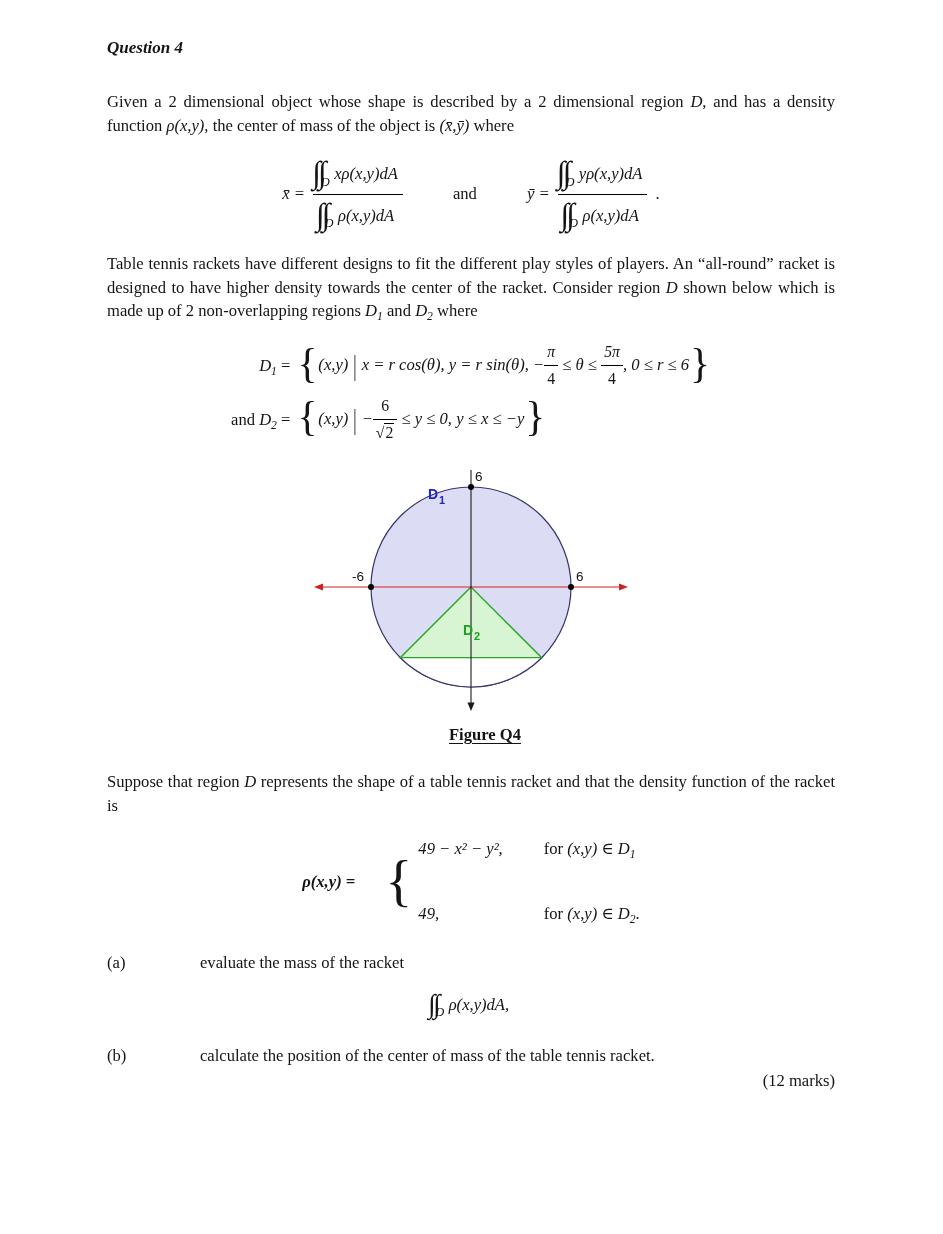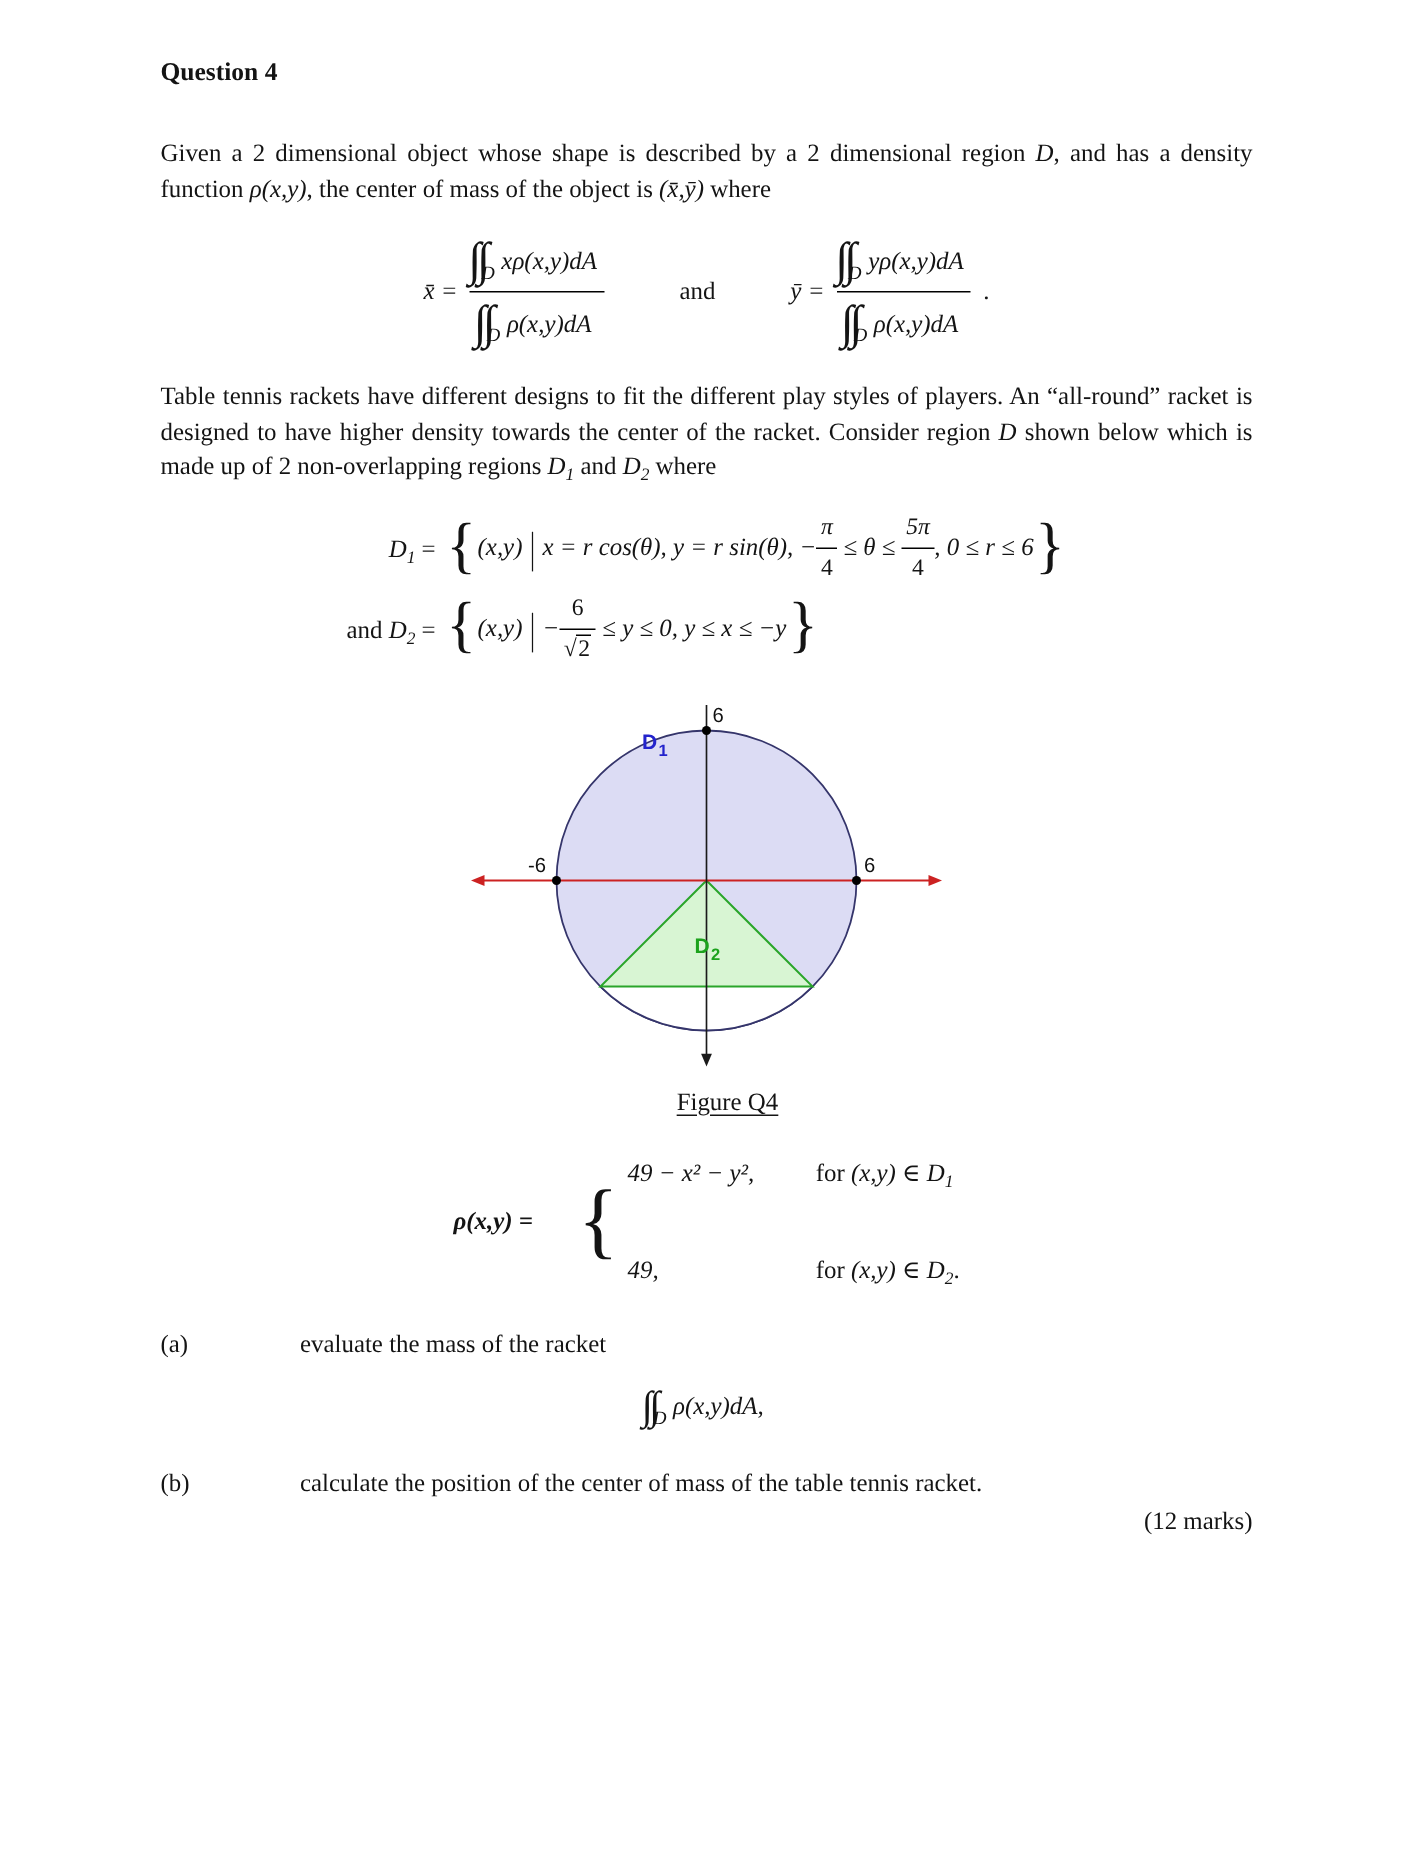--- a/index.html
+++ b/index.html
@@ -1,21 +1,21 @@
 <!DOCTYPE html>
 <html><head>
 <meta charset="utf-8">
 <style>
   html,body{margin:0;padding:0;}
   body{
     width:943px;height:1234px;overflow:hidden;background:#ffffff;color:#141414;
     font-family:"Liberation Serif","DejaVu Serif",serif;font-size:16.6px;line-height:1.42;
   }
   .page{padding:36px 108px 0 107px;}
-  .q-title{font-size:17px;font-weight:bold;margin:0 0 30px 0;}
+  .q-title{font-size:17px;font-weight:bold;margin:0 0 30px 0;font-style:italic;}
   .para{text-align:justify;margin:0 0 10px 0;}
   .mi{font-style:italic;}
   .ssub{font-size:0.7em;vertical-align:-0.35em;line-height:0;font-style:italic;}
   
   .eq-row{display:flex;justify-content:center;align-items:center;gap:46px;margin:20px 0 22px;}
   .eq-item{display:inline-flex;align-items:center;gap:8px;}
   .frac{display:inline-block;vertical-align:middle;text-align:center;}
   .frac .num{display:block;border-bottom:1.3px solid #000;padding:0 5px 5px;}
   .frac .den{display:block;padding:4px 5px 0;}
   .sfrac{font-size:0.95em;}
@@ -29,21 +29,21 @@
   .eq-period{vertical-align:middle;}
   
   .align-eqs{display:grid;grid-template-columns:auto auto;justify-content:center;align-items:center;row-gap:4px;margin:18px 0 20px;}
   .align-eqs .lhs{text-align:right;padding-right:6px;white-space:nowrap;}
   .align-eqs .rhs{text-align:left;white-space:nowrap;}
   .set-brace{font-size:2.5em;font-weight:300;vertical-align:middle;line-height:1;display:inline-block;position:relative;top:-0.06em;padding:0 1px;}
   .setbar{display:inline-block;transform:scaleY(1.75);vertical-align:middle;padding:0 5px;font-weight:300;}
   .radicand{border-top:1.1px solid #000;padding:0 1px;}
   
   .figure{display:flex;flex-direction:column;align-items:center;margin:14px 0 24px;}
-  .fig-caption{font-weight:normal;text-decoration:underline;text-underline-offset:3px;margin-top:8px;margin-left:28px;}
+  .fig-caption{font-weight:bold;text-decoration:underline;text-underline-offset:3px;margin-top:8px;margin-left:28px;}
   .tick{font-family:"Liberation Sans","DejaVu Sans",sans-serif;font-size:13.5px;fill:#111;}
   .dlabel{font-family:"Liberation Sans","DejaVu Sans",sans-serif;font-size:14px;font-weight:bold;}
   .dsub{font-family:"Liberation Sans","DejaVu Sans",sans-serif;font-size:11px;font-weight:bold;}
   .d1c{fill:#2323cc;}
   .d2c{fill:#1ca21c;}
   
   .cases-wrap{display:flex;justify-content:center;align-items:center;margin:20px 0 20px;}
   .cases-lhs{margin-right:20px;font-weight:bold;}
   .cases-brace{font-size:3.4em;font-weight:300;line-height:1;padding:0 6px 0 10px;display:inline-block;}
   .cases-rows{display:inline-grid;grid-template-columns:auto auto;column-gap:36px;row-gap:6px;align-items:baseline;gap:41px;}
@@ -110,20 +110,21 @@
       <text x="58" y="116" text-anchor="end" class="tick">-6</text>
       <text x="270" y="116" class="tick">6</text>
       <text x="122" y="34" class="dlabel d1c">D</text>
       <text x="133" y="39" class="dsub d1c">1</text>
       <text x="157" y="170" class="dlabel d2c">D</text>
       <text x="168" y="175" class="dsub d2c">2</text>
     </svg>
     <div class="fig-caption">Figure Q4</div>
   </div>
 
+  <p class="para"><span>Suppose that region </span><span class="mi">D</span><span> represents the shape of a table tennis racket and that the density function of the racket is</span></p>
 
   <div class="cases-wrap">
     <span class="mi cases-lhs">ρ(x,y) =</span>
       <span class="cases-brace">{</span>
     <span class="cases-rows">
       <span class="mi">49 − x² − y²,</span>
       <span><span>for </span><span class="mi">(x,y) ∈ D</span><sub class="ssub">1</sub></span>
       <span class="mi">49,</span>
       <span><span>for </span><span class="mi">(x,y) ∈ D</span><sub class="ssub">2</sub><span>.</span></span>
     </span>

